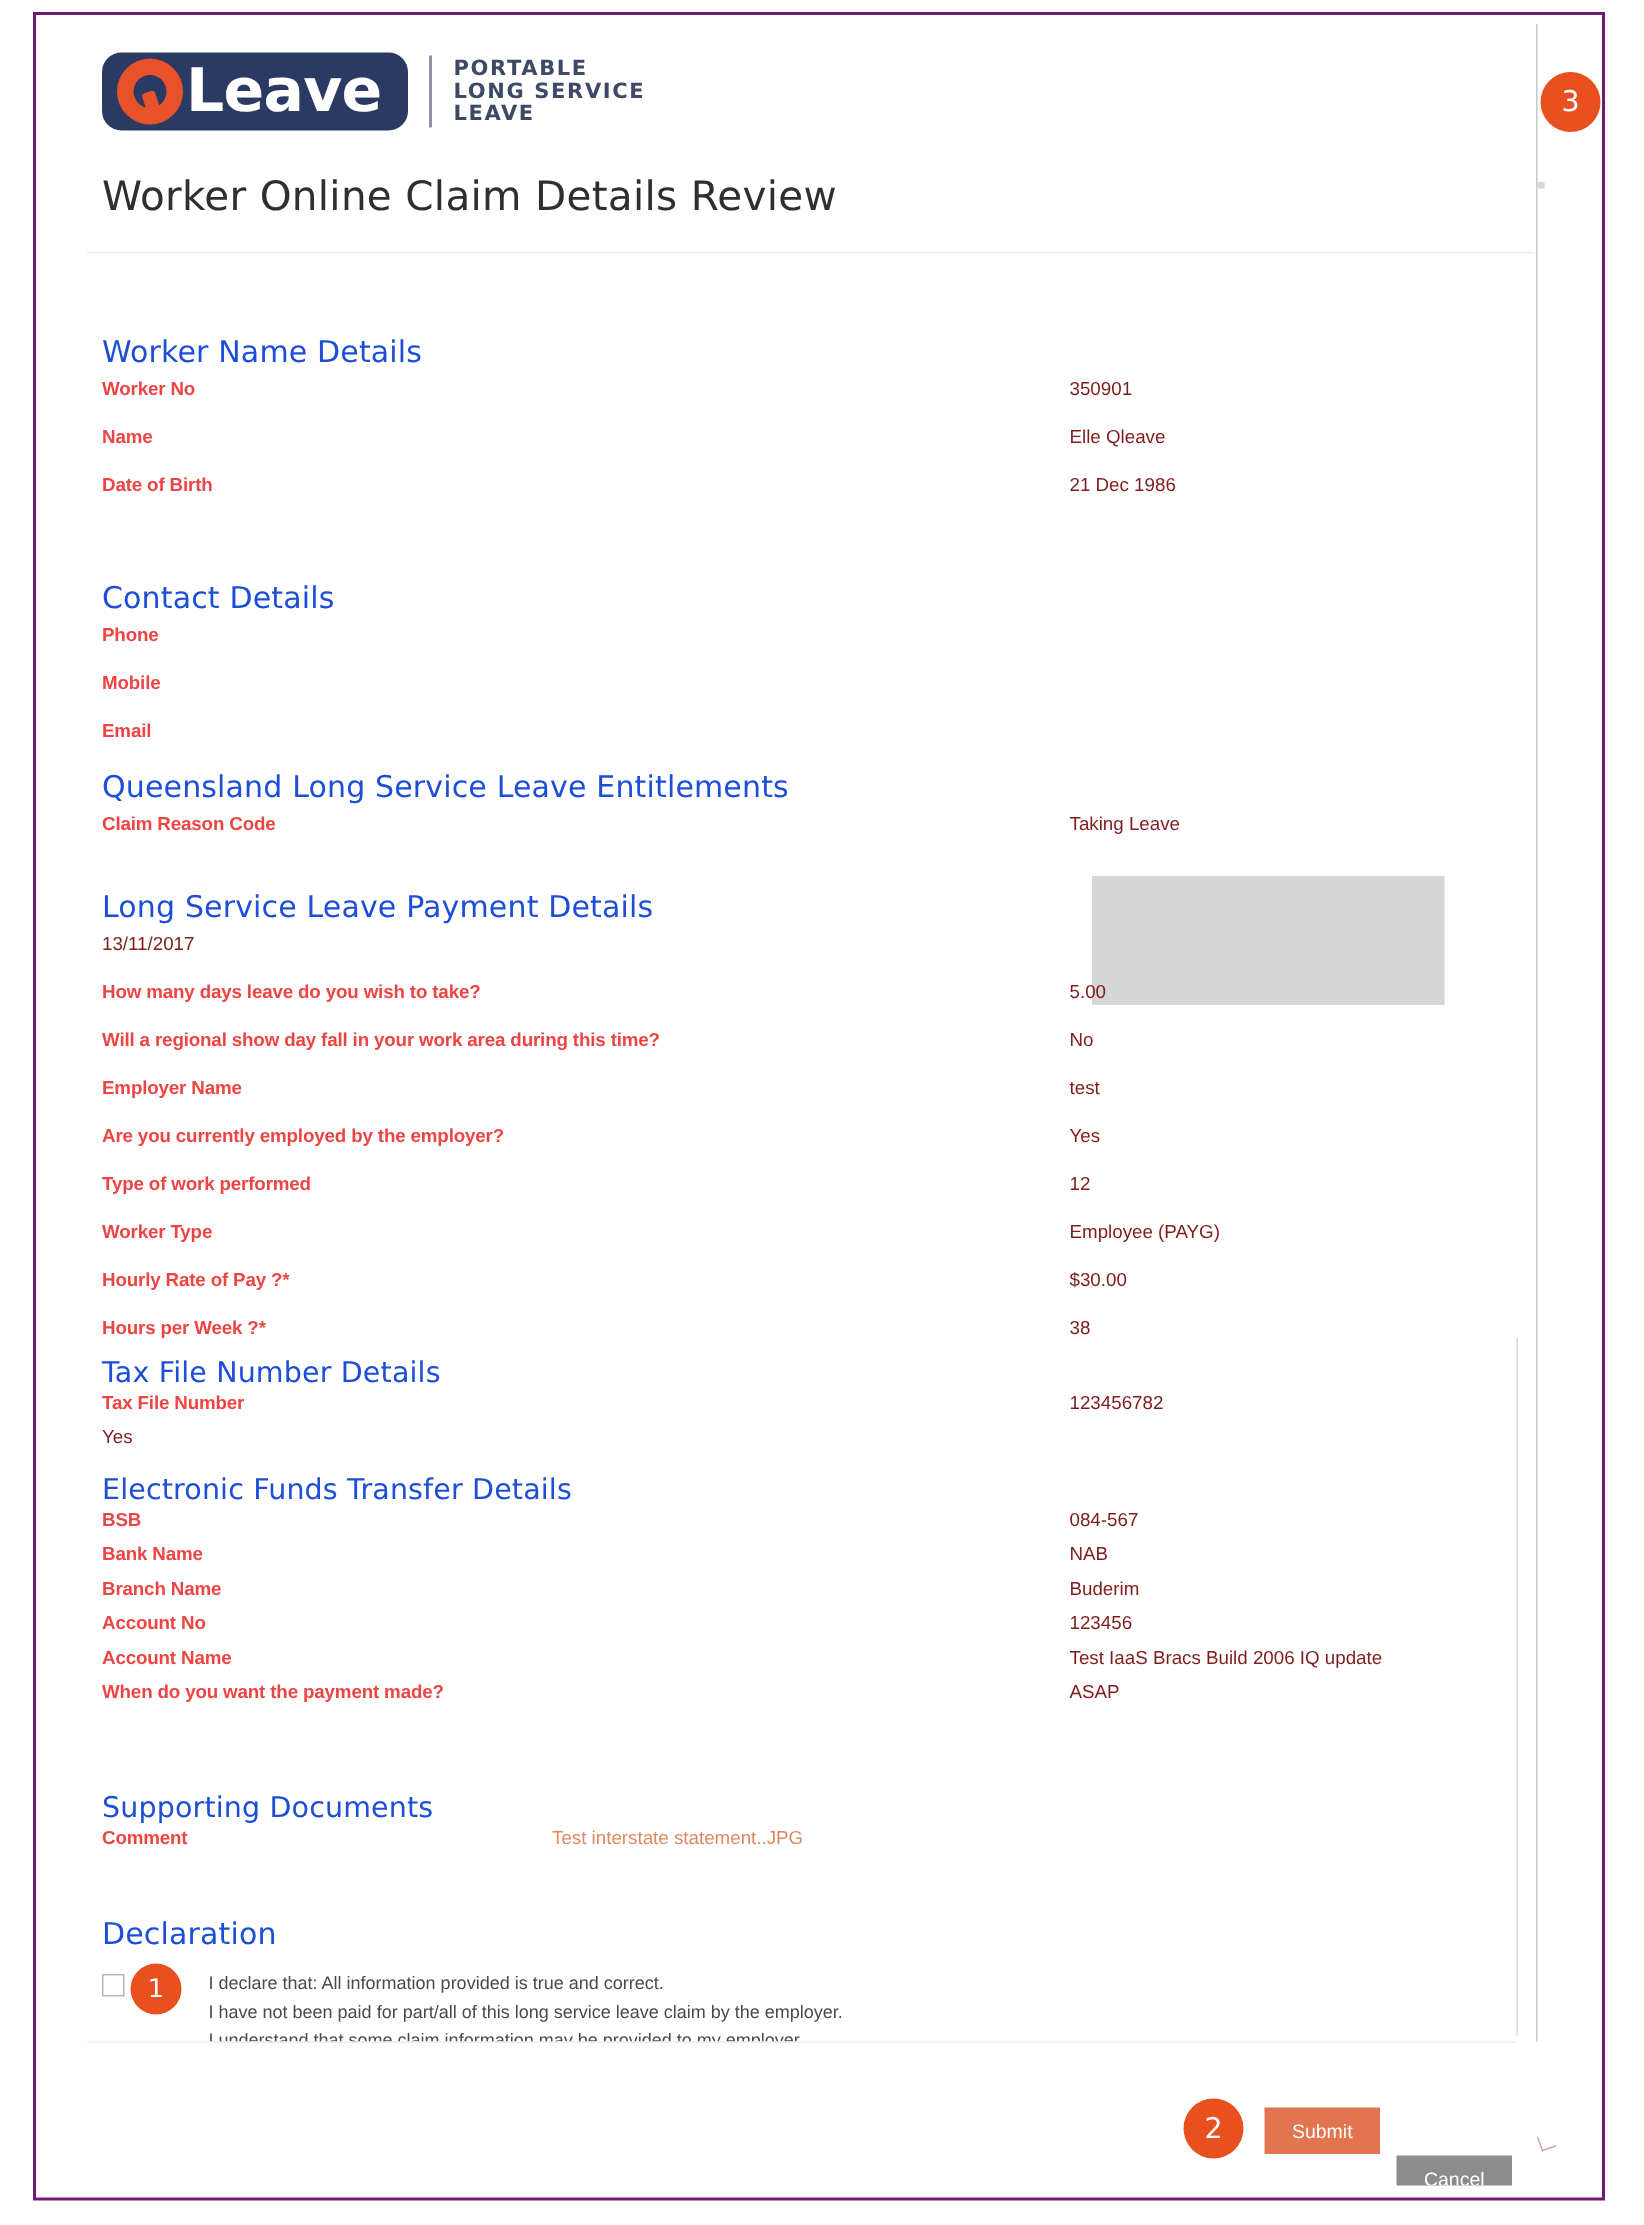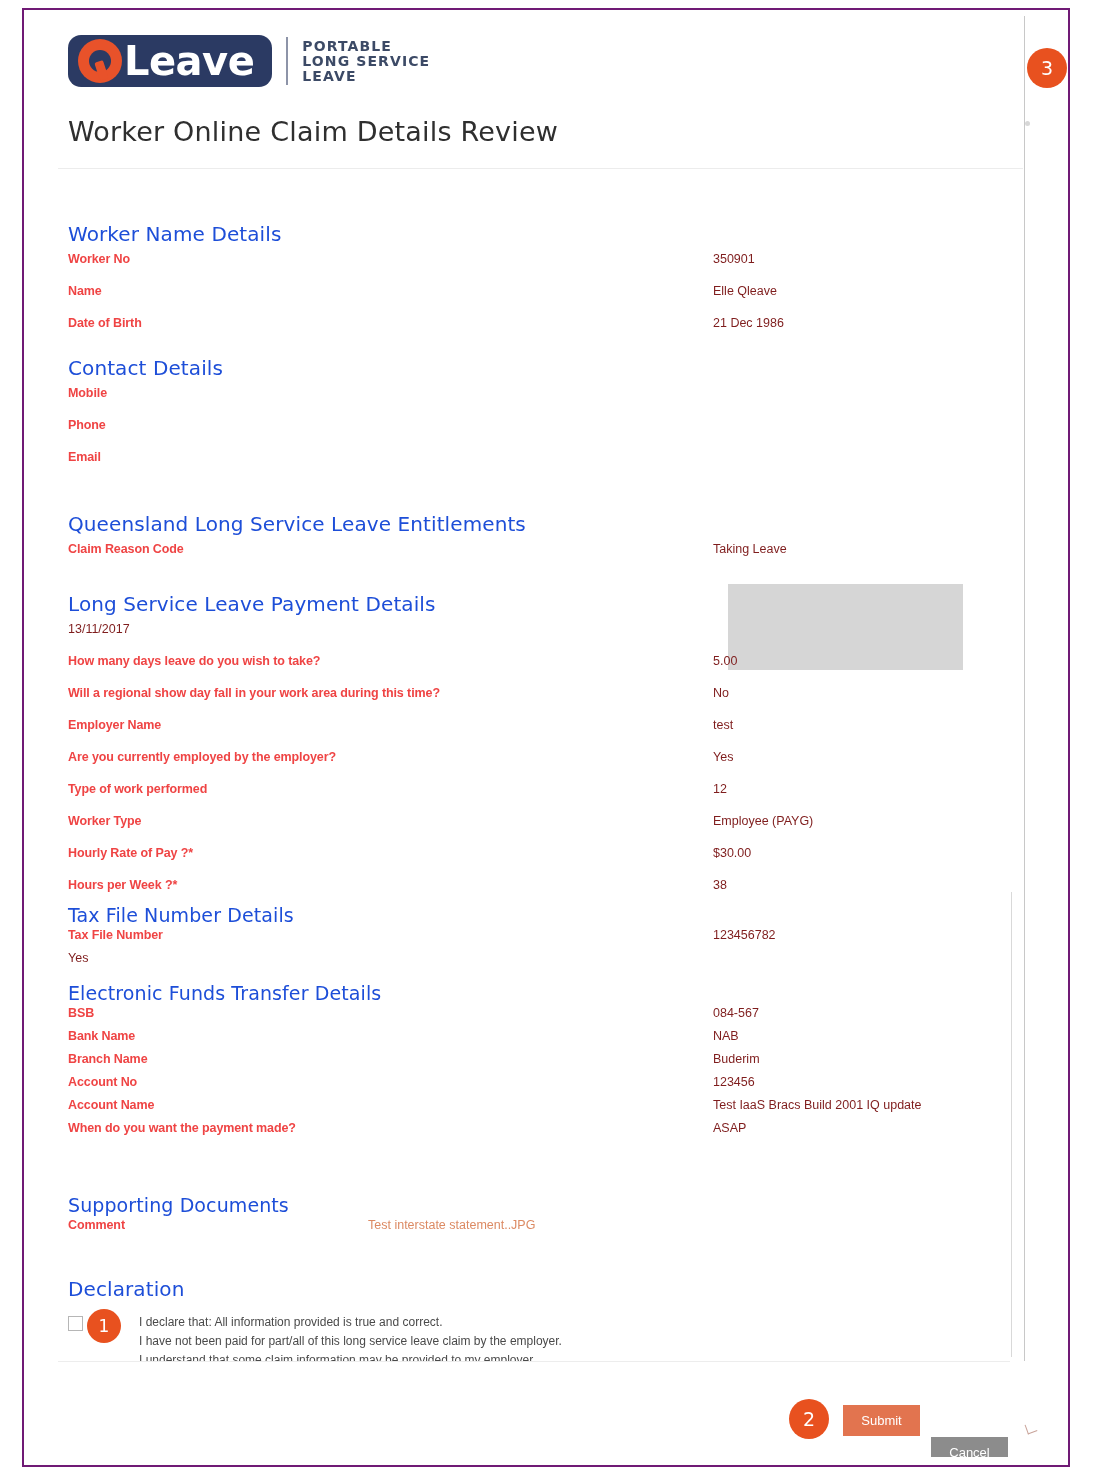--- a/index.html
+++ b/index.html
@@ -369,31 +369,31 @@
         <div class="row spaced">
           <span class="lbl">Name</span>
           <span class="val">Elle Qleave</span>
         </div>
         <div class="row spaced">
           <span class="lbl">Date of Birth</span>
           <span class="val">21 Dec 1986</span>
         </div>
       </div>
 
-      <div class="section" style="top:164px;">
+      <div class="section" style="top:194px;">
         <div class="section-title">Contact Details</div>
+        <div class="row spaced">
+          <span class="lbl">Phone</span>
+          <span class="val"></span>
+        </div>
         <div class="row spaced">
           <span class="lbl">Mobile</span>
           <span class="val"></span>
         </div>
         <div class="row spaced">
-          <span class="lbl">Phone</span>
-          <span class="val"></span>
-        </div>
-        <div class="row spaced">
           <span class="lbl">Email</span>
           <span class="val"></span>
         </div>
       </div>
 
       <div class="redaction-box"></div>
 
       <div class="section" style="top:320px;">
         <div class="section-title">Queensland Long Service Leave Entitlements</div>
         <div class="row spaced">
@@ -465,21 +465,21 @@
         <div class="row snug">
           <span class="lbl">Branch Name</span>
           <span class="val">Buderim</span>
         </div>
         <div class="row snug">
           <span class="lbl">Account No</span>
           <span class="val">123456</span>
         </div>
         <div class="row snug">
           <span class="lbl">Account Name</span>
-          <span class="val">Test IaaS Bracs Build 2001 IQ update</span>
+          <span class="val">Test IaaS Bracs Build 2006 IQ update</span>
         </div>
         <div class="row snug">
           <span class="lbl">When do you want the payment made?</span>
           <span class="val">ASAP</span>
         </div>
       </div>
 
       <div class="section" style="top:1002px;">
         <div class="section-title tight">Supporting Documents</div>
         <div class="row snug">

